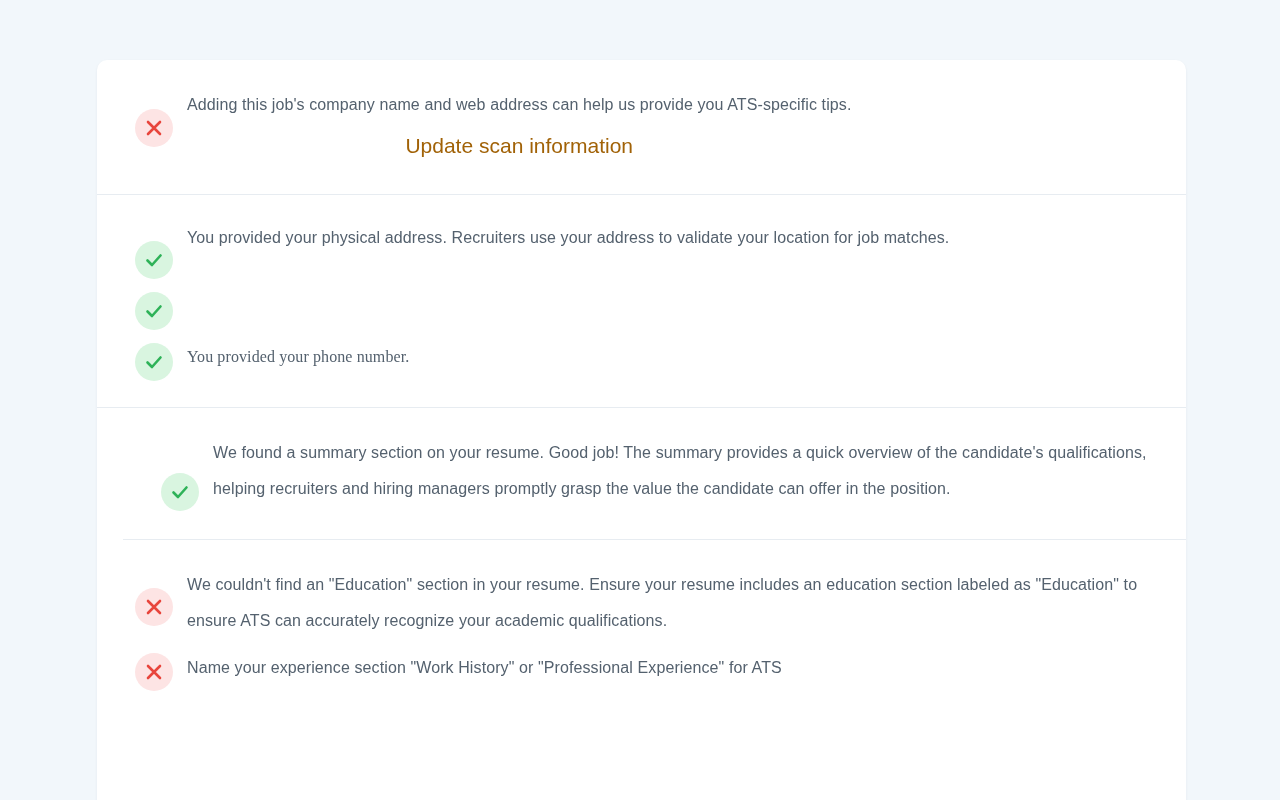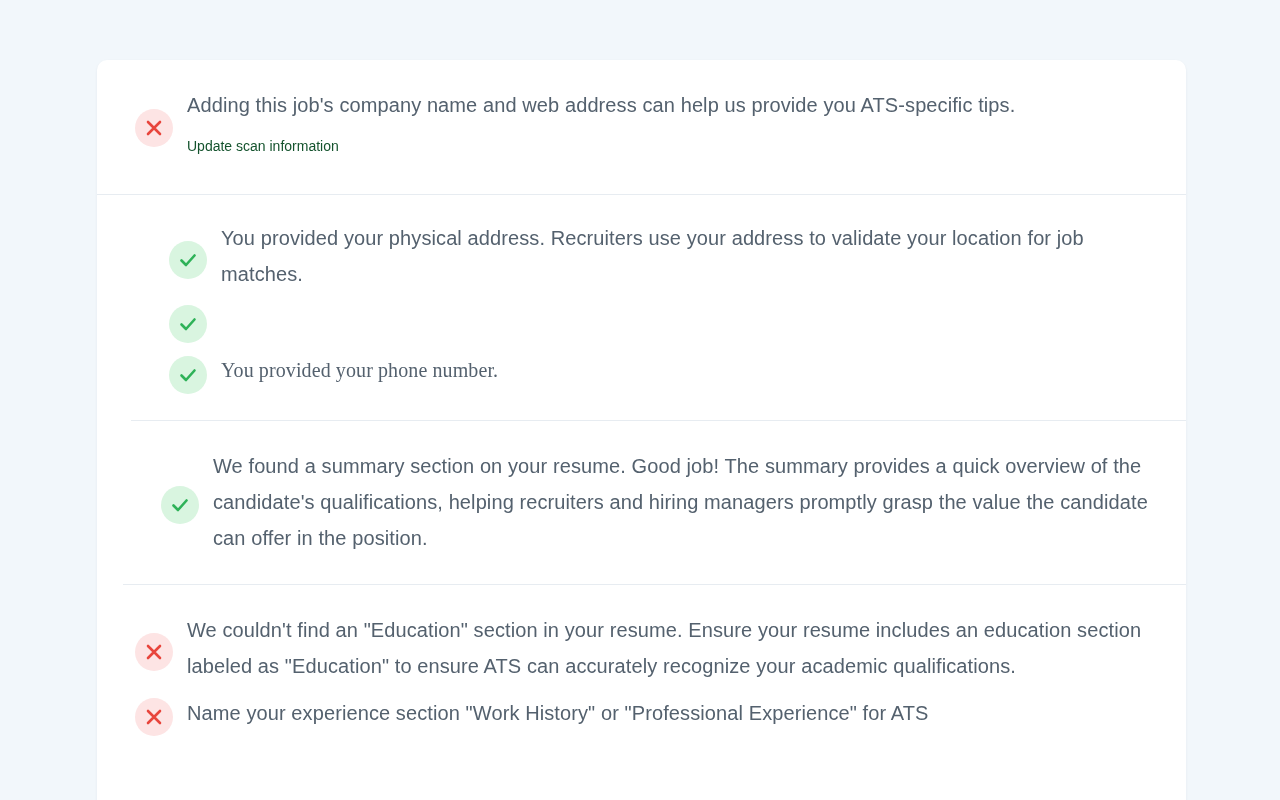--- a/index.html
+++ b/index.html
@@ -51,42 +51,43 @@
     border-radius: 50%;
     display: flex;
     align-items: center;
     justify-content: center;
     margin-right: 14px;
   }
   .icon svg { display: block; }
   .icon.fail { background: #fde4e4; }
   .icon.pass { background: #d9f5e0; }
   .item-text {
-    font-size: 20px;
+    font-size: 16px;
     line-height: 36px;
     color: #54616e;
     letter-spacing: 0.1px;
     padding-top: 1px;
   }
   .link {
     display: block;
-    font-size: 14px;
+    font-size: 21px;
     line-height: 36px;
-    color: #14532d;
+    color: #a16207;
     text-decoration: none;
     cursor: pointer;
     margin-top: 5px;
+    text-align: center;
   }
 
   
   .g1 { padding: 26px 0 30px 0; }
   .g1 .item { align-items: flex-start; }
   .g1 .icon { margin-top: 23px; }
 
-  .g2 { padding: 24px 0 26px 0; margin-left: 34px; }
+  .g2 { padding: 24px 0 26px 0; }
   .g2 .item { margin-bottom: 8px; }
   .g2 .item:last-child { margin-bottom: 0; font-family: Liberation Serif, serif; }
   .g2 .icon { margin-top: 5px; }
   .g2 .item.two-line .icon { margin-top: 22px; }
 
   .g3 { padding: 26px 0 28px 0; margin-left: 26px; }
   .g3 .icon { margin-top: 39px; }
 
   .g4 { padding: 26px 0 0 0; }
   .g4 .icon { margin-top: 22px; }

